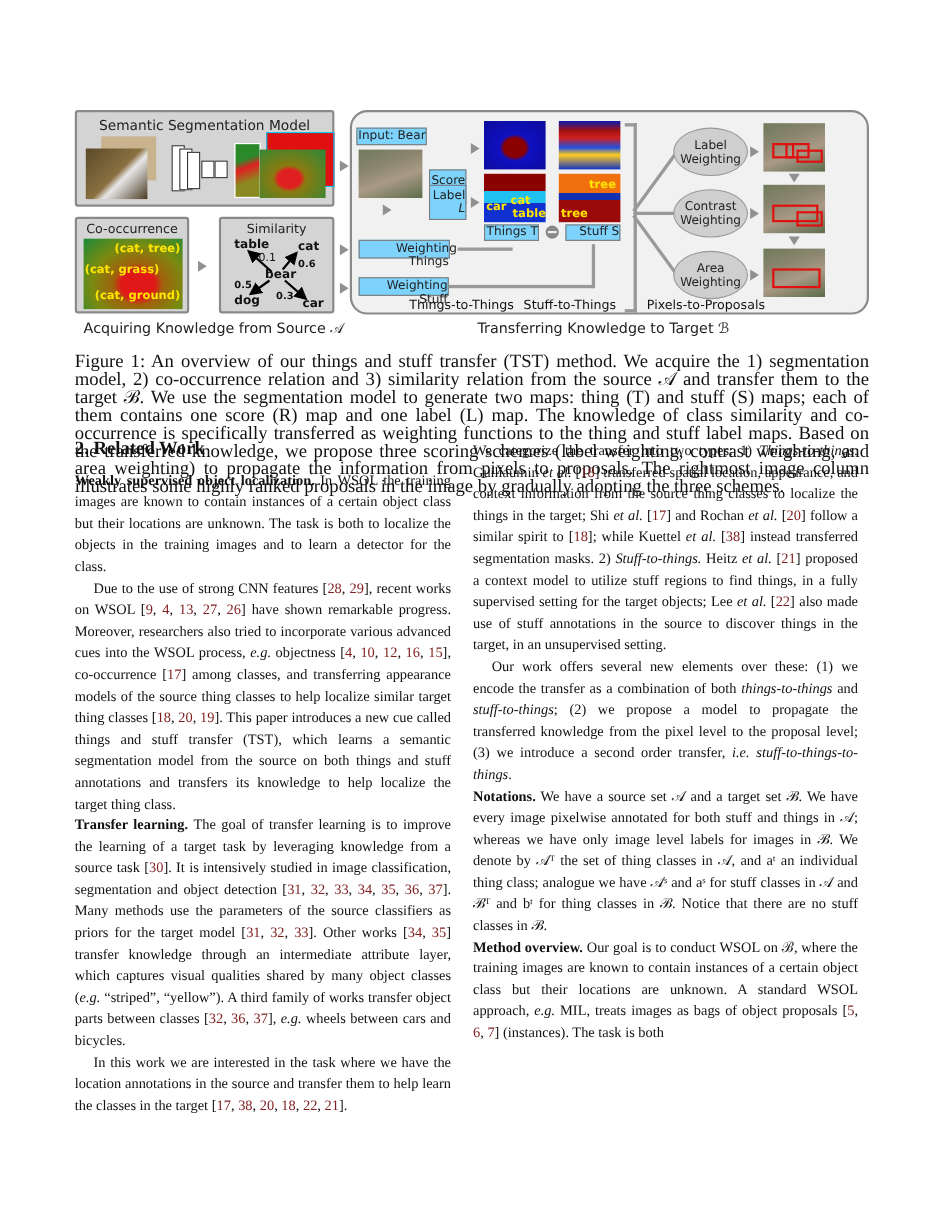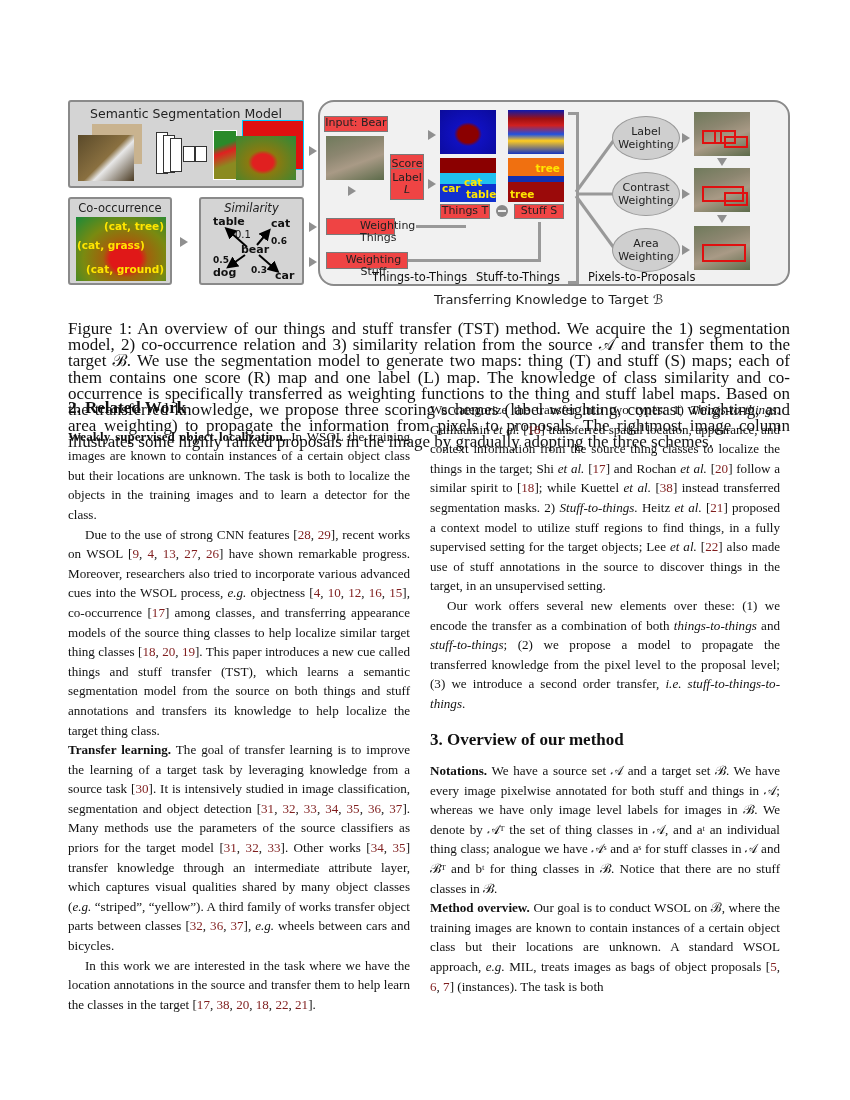--- a/index.html
+++ b/index.html
@@ -3,21 +3,21 @@
 <meta charset="utf-8">
 <style>
   html, body { margin: 0; padding: 0; background: #ffffff; }
   body { width: 850px; height: 1100px; position: relative; overflow: hidden; font-family: "Liberation Serif", serif; color: #111; }
   .abs { position: absolute; }
   
   .fig { position: absolute; left: 68px; top: 100px; width: 722px; height: 215px; font-family: "DejaVu Sans", sans-serif; }
   .panel { position: absolute; background: #d4d4d4; border: 2px solid #8a8a8a; border-radius: 3px; box-sizing: border-box; }
   .panel-light { position: absolute; background: #f1f1f1; border: 2px solid #8a8a8a; border-radius: 16px; box-sizing: border-box; }
   .ptitle { position: absolute; left: 0; right: 0; text-align: center; font-size: 12.5px; color: #222; }
-  .gbox { position: absolute; background: #ef4444; border: 1.5px solid #7a7a7a; font-size: 11px; color: #222; text-align: center; box-sizing: border-box; line-height: 1.1; }
+  .gbox { position: absolute; background: #7dd3fc; border: 1.5px solid #7a7a7a; font-size: 11px; color: #222; text-align: right; box-sizing: border-box; line-height: 1.1; }
   .ellipse { position: absolute; width: 66px; height: 42px; border-radius: 50%; background: #cfcfcf; border: 1px solid #999; font-size: 11px; color: #222; text-align: center; display: flex; align-items: center; justify-content: center; line-height: 1.2; }
   .photo { position: absolute; background: linear-gradient(160deg,#6f7a5b 0%,#8c8670 35%,#a99a86 60%,#5c6b4a 100%); }
   .redbox { position: absolute; border: 2px solid #e01010; box-sizing: border-box; }
   .heat-a { position: absolute; background: radial-gradient(ellipse at 50% 55%, #8b0000 0 25%, #1010c0 35%, #0b0b9a 100%); }
   .heat-b { position: absolute; background: linear-gradient(180deg,#0d1bb0 0%,#a01010 20%,#d02020 35%,#2050e0 55%,#ffcc20 70%,#1535c0 100%); }
   .heat-c { position: absolute; background: linear-gradient(180deg,#8b0000 0 35%,#20c0f0 35% 60%,#1030d0 60%); }
   .heat-d { position: absolute; background: linear-gradient(180deg,#f07010 0 40%,#1030b0 40% 55%,#9b0a0a 55%); }
   .ylab { position: absolute; color: #ffe600; font-weight: bold; font-size: 10.5px; }
   .arrow { position: absolute; width: 0; height: 0; border-top: 5px solid transparent; border-bottom: 5px solid transparent; border-left: 8px solid #909090; }
   .caption-under { position: absolute; font-size: 13px; color: #222; }
@@ -56,21 +56,21 @@
     <div style="position:absolute;left:6px;top:18px;width:90px;height:64px;background:radial-gradient(ellipse at 55% 65%,#e01818 0 22%,#a0620c 32%,#7a8a10 60%,#1a8a3a 100%);">
       <span class="ylab" style="right:2px;top:3px;">(cat, tree)</span>
       <span class="ylab" style="left:1px;top:22px;">(cat, grass)</span>
       <span class="ylab" style="right:2px;top:46px;">(cat, ground)</span>
     </div>
   </div>
 
   <div class="arrow" style="left:112px;top:137px;"></div>
 
   <div class="panel" style="left:131px;top:97px;width:105px;height:88px;">
-    <div class="ptitle" style="top:2px;font-size:11.5px;font-style:italic;">Similarity</div>
+    <div class="ptitle" style="top:2px;font-size:11.5px;">Similarity</div>
     <svg style="position:absolute;left:0;top:0;" width="105" height="88">
       <defs>
           <marker id="ah" markerWidth="6" markerHeight="6" refX="3" refY="3" orient="auto">
             <path d="M0,0 L6,3 L0,6 z" fill="#000"></path>
           </marker>
         </defs>
       <line x1="46" y1="48" x2="28" y2="32" stroke="#000" stroke-width="2" marker-end="url(#ah)"></line>
       <line x1="56" y1="46" x2="66" y2="34" stroke="#000" stroke-width="2" marker-end="url(#ah)"></line>
       <line x1="44" y1="56" x2="30" y2="66" stroke="#000" stroke-width="2" marker-end="url(#ah)"></line>
       <line x1="58" y1="56" x2="74" y2="70" stroke="#000" stroke-width="2" marker-end="url(#ah)"></line>
@@ -83,20 +83,21 @@
     <span class="abs" style="left:12px;top:56px;font-size:9px;font-weight:bold;">0.5</span>
     <span class="abs" style="left:12px;top:67px;font-size:11px;font-weight:bold;">dog</span>
     <span class="abs" style="left:50px;top:66px;font-size:9px;font-weight:bold;">0.3</span>
     <span class="abs" style="left:74px;top:70px;font-size:11px;font-weight:bold;">car</span>
   </div>
 
   <div class="arrow" style="left:241px;top:46px;"></div>
   <div class="arrow" style="left:241px;top:122px;"></div>
   <div class="arrow" style="left:241px;top:157px;"></div>
 
+  <div class="caption-under" style="left:8px;top:192px;">Acquiring Knowledge from Source 𝒜</div>
 
   <div class="panel-light" style="left:250px;top:0;width:472px;height:186px;">
     <div class="gbox" style="left:4px;top:14px;width:64px;height:16px;">Input: Bear</div>
     <div class="photo" style="left:6px;top:34px;width:58px;height:44px;"></div>
     <div class="arrow" style="left:28px;top:84px;"></div>
     <div class="gbox" style="left:70px;top:16px;width:34px;height:32px;padding-top:3px;margin-top:36px;">
       <div>Score</div>
       <div style="font-style:italic;">R</div>
     </div>
     <div class="gbox" style="left:70px;top:66px;width:34px;height:32px;padding-top:3px;">
@@ -116,21 +117,21 @@
     <div class="heat-d" style="left:188px;top:56px;width:56px;height:44px;">
       <span class="ylab" style="right:4px;top:4px;">tree</span>
       <span class="ylab" style="left:2px;top:30px;">tree</span>
     </div>
     <div class="gbox" style="left:120px;top:102px;width:50px;height:15px;">Things T</div>
     <div style="position:absolute;left:176px;top:103px;width:12px;height:12px;border-radius:50%;background:#888;">
         <div style="position:absolute;left:2px;top:5px;width:8px;height:2px;background:#eee;"></div>
       </div>
     <div class="gbox" style="left:194px;top:102px;width:50px;height:15px;">Stuff S</div>
 
-    <div class="gbox" style="left:6px;top:116px;width:69px;height:17px;padding-top:1px;padding-left:33px;">Weighting Things</div>
+    <div class="gbox" style="left:6px;top:116px;width:83px;height:17px;padding-top:1px;padding-left:33px;">Weighting Things</div>
     <div style="position:absolute;left:96px;top:123px;width:50px;height:3px;background:#999;"></div>
     <div class="gbox" style="left:6px;top:150px;width:82px;height:17px;padding-top:1px;padding-left:13px;">Weighting Stuff</div>
     <div style="position:absolute;left:88px;top:157px;width:132px;height:3px;background:#999;"></div>
     <div style="position:absolute;left:218px;top:120px;width:3px;height:40px;background:#999;"></div>
 
     <span class="abs" style="left:52px;top:168px;font-size:11.5px;">Things-to-Things</span>
     <span class="abs" style="left:156px;top:168px;font-size:11.5px;">Stuff-to-Things</span>
 
     <div style="position:absolute;left:248px;top:10px;width:8px;height:166px;border:3px solid #999;border-left:none;"></div>
     <svg style="position:absolute;left:254px;top:0;" width="50" height="186">
@@ -180,16 +181,15 @@
   <h2 style="margin-bottom:9px;">2. Related Work</h2>
   <p><b>Weakly supervised object localization.</b><span> In WSOL the training images are known to contain instances of a certain object class but their locations are unknown. The task is both to localize the objects in the training images and to learn a detector for the class.</span></p>
   <p class="indent"><span>Due to the use of strong CNN features [</span><a class="ref">28</a>, <a class="ref">29</a><span>], recent works on WSOL [</span><a class="ref">9</a>, <a class="ref">4</a>, <a class="ref">13</a>, <a class="ref">27</a>, <a class="ref">26</a><span>] have shown remarkable progress. Moreover, researchers also tried to incorporate various advanced cues into the WSOL process, </span><i>e.g.</i><span> objectness [</span><a class="ref">4</a>, <a class="ref">10</a>, <a class="ref">12</a>, <a class="ref">16</a>, <a class="ref">15</a><span>], co-occurrence [</span><a class="ref">17</a><span>] among classes, and transferring appearance models of the source thing classes to help localize similar target thing classes [</span><a class="ref">18</a>, <a class="ref">20</a>, <a class="ref">19</a><span>]. This paper introduces a new cue called things and stuff transfer (TST), which learns a semantic segmentation model from the source on both things and stuff annotations and transfers its knowledge to help localize the target thing class.</span></p>
   <p><b>Transfer learning.</b><span> The goal of transfer learning is to improve the learning of a target task by leveraging knowledge from a source task [</span><a class="ref">30</a><span>]. It is intensively studied in image classification, segmentation and object detection [</span><a class="ref">31</a>, <a class="ref">32</a>, <a class="ref">33</a>, <a class="ref">34</a>, <a class="ref">35</a>, <a class="ref">36</a>, <a class="ref">37</a><span>]. Many methods use the parameters of the source classifiers as priors for the target model [</span><a class="ref">31</a>, <a class="ref">32</a>, <a class="ref">33</a><span>]. Other works [</span><a class="ref">34</a>, <a class="ref">35</a><span>] transfer knowledge through an intermediate attribute layer, which captures visual qualities shared by many object classes (</span><i>e.g.</i><span> “striped”, “yellow”). A third family of works transfer object parts between classes [</span><a class="ref">32</a>, <a class="ref">36</a>, <a class="ref">37</a><span>], </span><i>e.g.</i><span> wheels between cars and bicycles.</span></p>
   <p class="indent"><span>In this work we are interested in the task where we have the location annotations in the source and transfer them to help learn the classes in the target [</span><a class="ref">17</a>, <a class="ref">38</a>, <a class="ref">20</a>, <a class="ref">18</a>, <a class="ref">22</a>, <a class="ref">21</a><span>].</span></p>
 </div>
 
 <div class="col" style="left:430px;top:400px;width:350px;">
   <p><span>We categorize the transfer into two types: 1) </span><i>Things-to-things.</i><span> Guillaumin </span><i>et al.</i><span> [</span><a class="ref">18</a><span>] transferred spatial location, appearance, and context information from the source thing classes to localize the things in the target; Shi </span><i>et al.</i> [<a class="ref">17</a><span>] and Rochan </span><i>et al.</i> [<a class="ref">20</a><span>] follow a similar spirit to [</span><a class="ref">18</a><span>]; while Kuettel </span><i>et al.</i> [<a class="ref">38</a><span>] instead transferred segmentation masks. 2) </span><i>Stuff-to-things.</i><span> Heitz </span><i>et al.</i> [<a class="ref">21</a><span>] proposed a context model to utilize stuff regions to find things, in a fully supervised setting for the target objects; Lee </span><i>et al.</i> [<a class="ref">22</a><span>] also made use of stuff annotations in the source to discover things in the target, in an unsupervised setting.</span></p>
   <p class="indent"><span>Our work offers several new elements over these: (1) we encode the transfer as a combination of both </span><i>things-to-things</i><span> and </span><i>stuff-to-things</i><span>; (2) we propose a model to propagate the transferred knowledge from the pixel level to the proposal level; (3) we introduce a second order transfer, </span><i>i.e.</i> <i>stuff-to-things-to-things</i><span>.</span></p>
-  <h2 style="margin-top:16px;margin-bottom:12px;">3. Overview of our method</h2>
   <p><b>Notations.</b><span> We have a source set 𝒜 and a target set ℬ. We have every image pixelwise annotated for both stuff and things in 𝒜; whereas we have only image level labels for images in ℬ. We denote by 𝒜ᵀ the set of thing classes in 𝒜, and aᵗ an individual thing class; analogue we have 𝒜ˢ and aˢ for stuff classes in 𝒜 and ℬᵀ and bᵗ for thing classes in ℬ. Notice that there are no stuff classes in ℬ.</span></p>
   <p><b>Method overview.</b><span> Our goal is to conduct WSOL on ℬ, where the training images are known to contain instances of a certain object class but their locations are unknown. A standard WSOL approach, </span><i>e.g.</i><span> MIL, treats images as bags of object proposals [</span><a class="ref">5</a>, <a class="ref">6</a>, <a class="ref">7</a><span>] (instances). The task is both</span></p>
 </div>
 
 </body></html>

